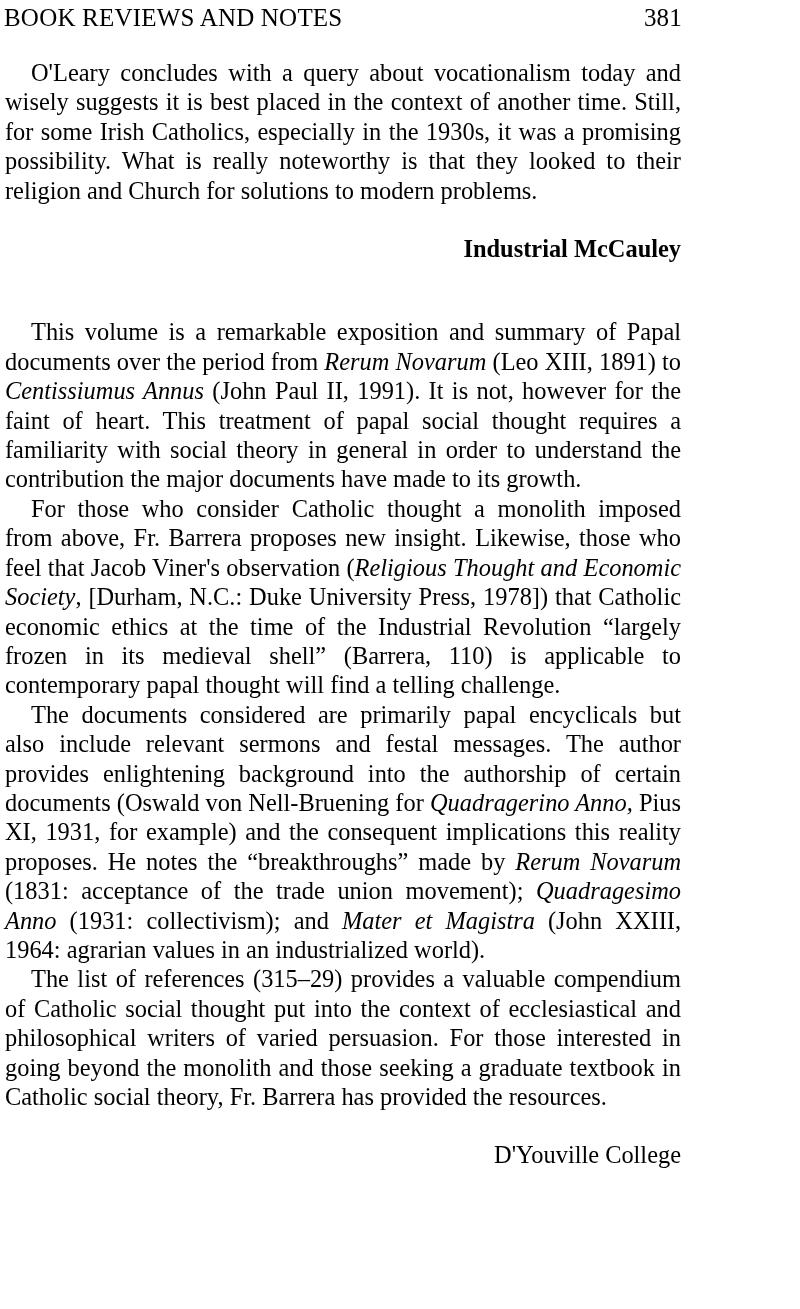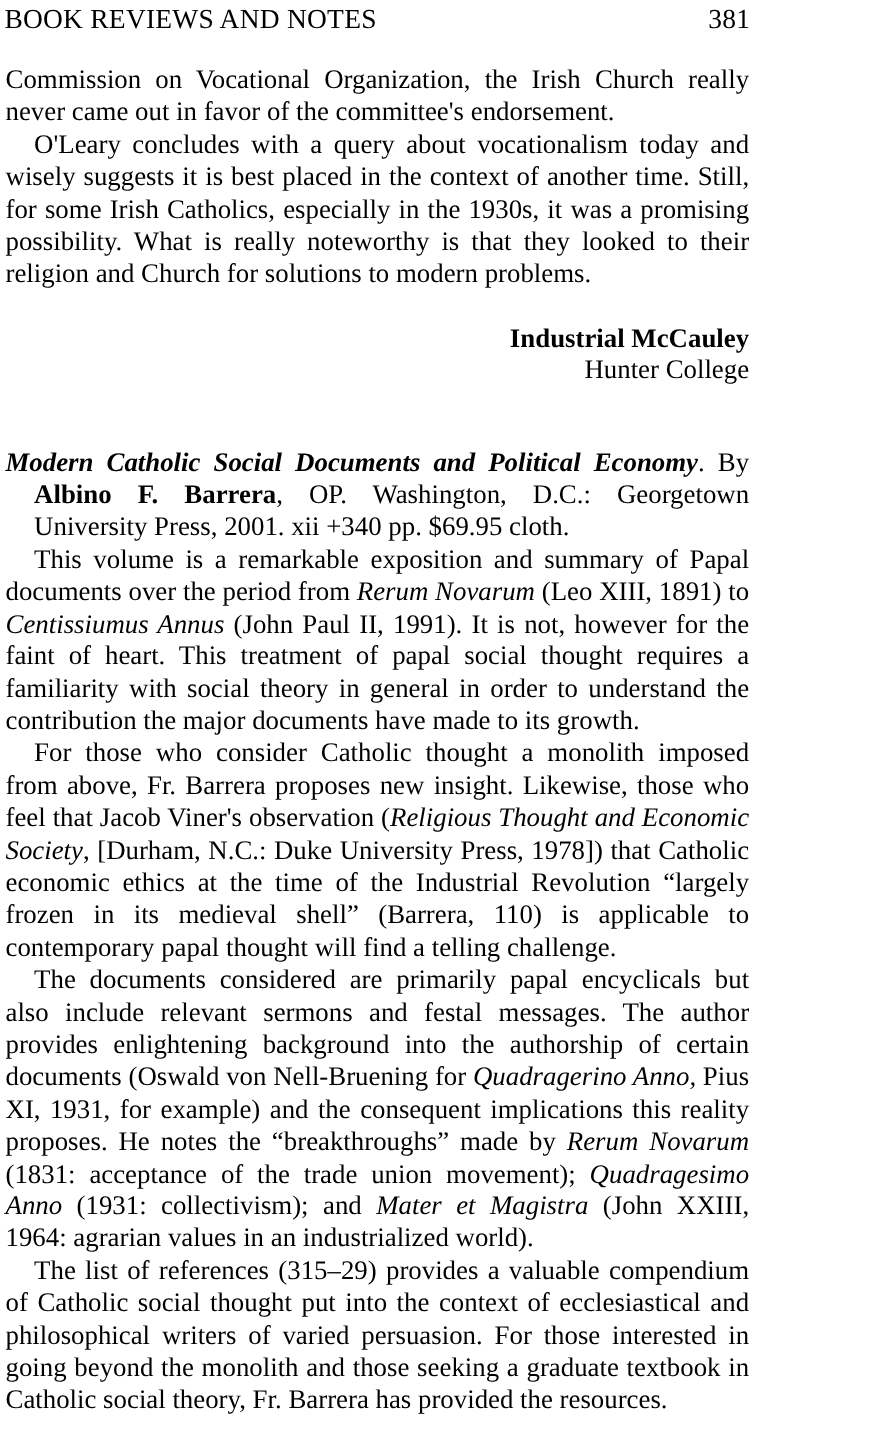--- a/index.html
+++ b/index.html
@@ -87,44 +87,42 @@
 
 <div class="page">
 
   <div class="running-head">
     <span class="running-head-title">BOOK REVIEWS AND NOTES</span>
     <span class="folio">381</span>
   </div>
 
   <div class="content">
 
-    <p class="body-par">Commission on Vocational Organization, the Irish Church really never came out in favor of the committee's endorsement.</p>
 
     <p class="body-par indent">O'Leary concludes with a query about vocationalism today and wisely suggests it is best placed in the context of another time. Still, for some Irish Catholics, especially in the 1930s, it was a promising possibility. What is really noteworthy is that they looked to their religion and Church for solutions to modern problems.</p>
 
     <div class="gap-attr-before"></div>
 
     <div class="attribution">
       <div class="reviewer">Industrial McCauley</div>
-      <div class="affiliation">Hunter College</div>
     </div>
 
     <div class="gap-head-before"></div>
 
-    <p class="book-head"><span class="title">Modern Catholic Social Documents and Political Economy</span><span>. By </span><span class="author">Albino F. Barrera</span><span>, OP. Washington, D.C.: Georgetown University Press, 2001. xii +340 pp. $69.95 cloth.</span></p>
 
     <p class="body-par indent"><span>This volume is a remarkable exposition and summary of Papal documents over the period from </span><span class="ital">Rerum Novarum</span><span> (Leo XIII, 1891) to </span><span class="ital">Centissiumus Annus</span><span> (John Paul II, 1991). It is not, however for the faint of heart. This treatment of papal social thought requires a familiarity with social theory in general in order to understand the contribution the major documents have made to its growth.</span></p>
 
     <p class="body-par indent"><span>For those who consider Catholic thought a monolith imposed from above, Fr. Barrera proposes new insight. Likewise, those who feel that Jacob Viner's observation (</span><span class="ital">Religious Thought and Economic Society</span><span>, [Durham, N.C.: Duke University Press, 1978]) that Catholic economic ethics at the time of the Industrial Revolution “largely frozen in its medieval shell” (Barrera, 110) is applicable to contemporary papal thought will find a telling challenge.</span></p>
 
     <p class="body-par indent"><span>The documents considered are primarily papal encyclicals but also include relevant sermons and festal messages. The author provides enlightening background into the authorship of certain documents (Oswald von Nell-Bruening for </span><span class="ital">Quadragerino Anno,</span><span> Pius XI, 1931, for example) and the consequent implications this reality proposes. He notes the “breakthroughs” made by </span><span class="ital">Rerum Novarum</span><span> (1831: acceptance of the trade union movement); </span><span class="ital">Quadragesimo Anno</span><span> (1931: collectivism); and </span><span class="ital">Mater et Magistra</span><span> (John XXIII, 1964: agrarian values in an industrialized world).</span></p>
 
     <p class="body-par indent">The list of references (315–29) provides a valuable compendium of Catholic social thought put into the context of ecclesiastical and philosophical writers of varied persuasion. For those interested in going beyond the monolith and those seeking a graduate textbook in Catholic social theory, Fr. Barrera has provided the resources.</p>
 
     <div class="gap-attr-before"></div>
 
     <div class="attribution">
+      <div class="affiliation">D'Youville College</div>
     </div>
 
     <div class="gap-before-second-head"></div>
 
   </div>
 </div>
 
 </body></html>

